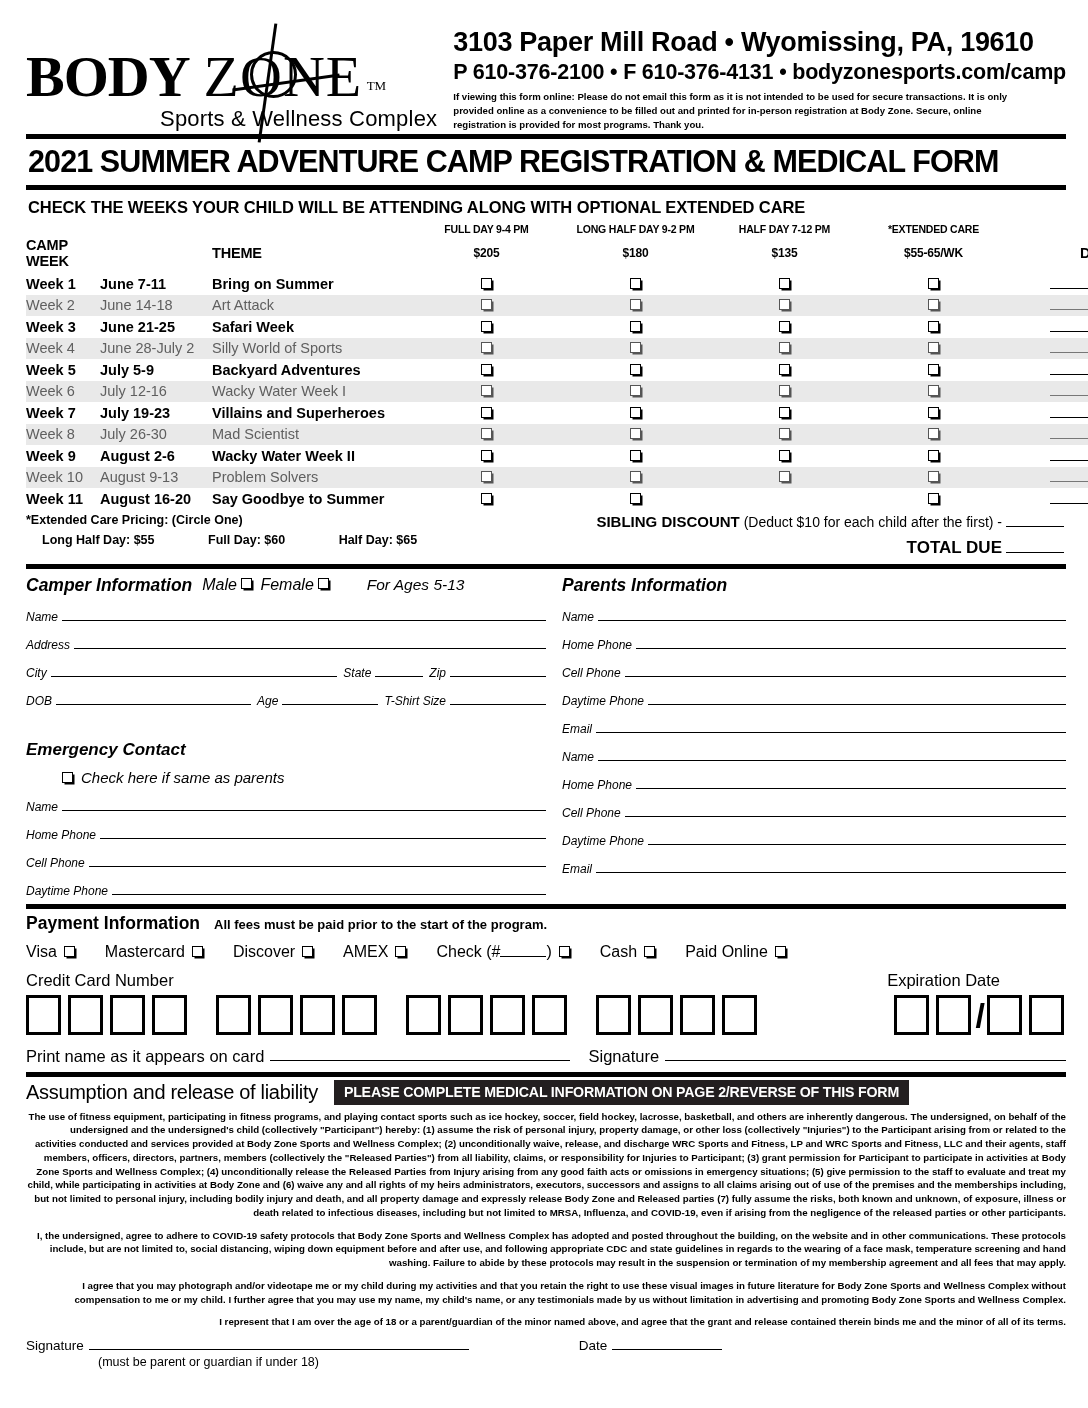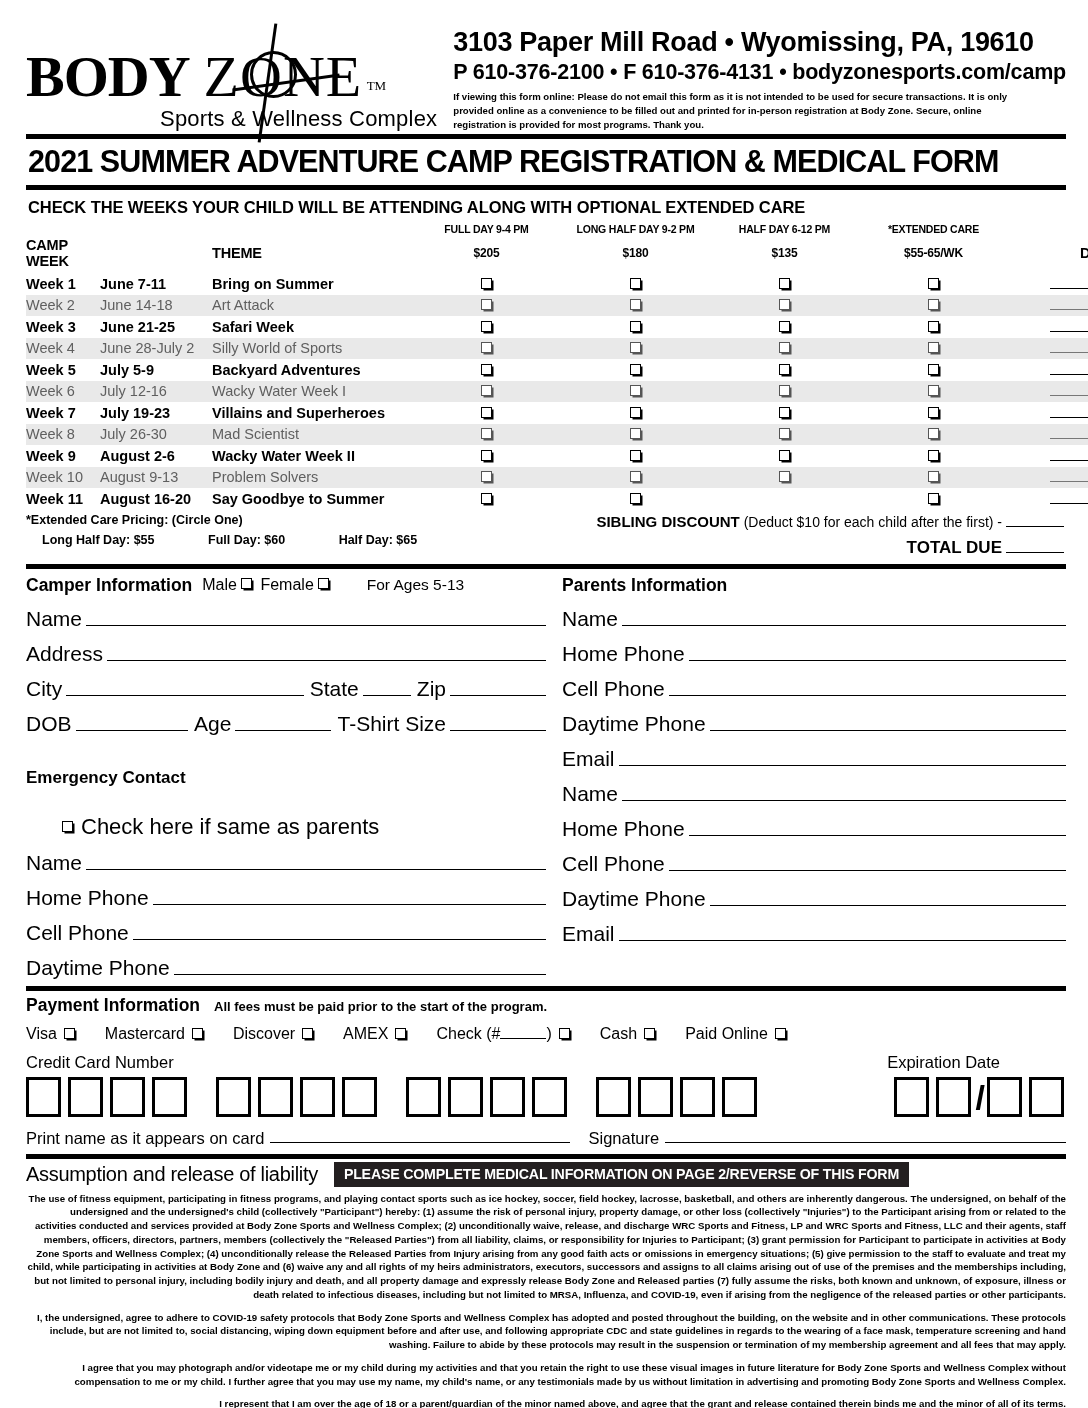--- a/index.html
+++ b/index.html
@@ -90,36 +90,36 @@
   .ext-title { font-size: 12.5px; font-weight: bold; }
   .ext-opts { font-size: 12.5px; font-weight: bold; padding-left: 16px; margin-top: 6px; }
   .ext-opts span { margin-right: 50px; }
   .ext-right { flex: 1; text-align: right; padding-right: 2px; }
   .sib-line { font-size: 14px; }
   .sib-line b { font-size: 15px; }
   .total-line { font-size: 17px; font-weight: bold; margin-top: 8px; }
   .blank-sm { display: inline-block; width: 58px; border-bottom: 1.8px solid #000; height: 12px; margin-left: 4px; }
 
   
-  .info-wrap { display: flex; margin-top: 6px; }
+  .info-wrap { display: flex; margin-top: 6px; font-style: italic; }
   .info-col { width: 50%; }
   .info-col.right { padding-left: 16px; }
   .sec-head { font-size: 17.5px; font-weight: bold; display: flex; align-items: center; }
   .sec-head .sub { font-size: 16px; font-weight: normal; margin-left: 10px; }
   .sec-head .sub .box { margin: 0 4px 0 4px; position: relative; top: -1px; }
   .sec-head .ages { font-size: 15.5px; font-weight: normal; margin-left: 34px; }
-  .fld { display: flex; align-items: baseline; font-size: 21px; margin-top: 11px; }
+  .fld { display: flex; align-items: baseline; font-size: 12px; margin-top: 11px; }
   .fld .lbl { white-space: nowrap; }
   .fld .ln { flex: 1; border-bottom: 1.6px solid #000; height: 14px; margin-left: 4px; }
   .fld .ln.sm { flex: 0 0 48px; }
   .fld .ln.md { flex: 0 0 96px; }
   .fld .ln.grow2 { flex: 2; }
   .fld .lbl2 { white-space: nowrap; margin-left: 6px; }
   .emerg-head { font-size: 17px; font-weight: bold; margin-top: 32px; }
-  .chk-line { font-size: 22px; margin-top: 26px; display: flex; align-items: center; padding-left: 36px; }
+  .chk-line { font-size: 15px; margin-top: 9px; display: flex; align-items: center; padding-left: 36px; }
   .chk-line .box { margin-right: 8px; }
 
   
   .pay-head { display: flex; align-items: baseline; margin-top: 4px; }
   .pay-head .t { font-size: 17.5px; font-weight: bold; }
   .pay-head .s { font-size: 13px; font-weight: bold; margin-left: 14px; }
   .pay-opts { display: flex; align-items: center; font-size: 16px; margin-top: 9px; }
   .pay-opt { display: flex; align-items: center; margin-right: 30px; white-space: nowrap; }
   .pay-opt .box { margin-left: 7px; }
   .chk-num { display: inline-block; width: 46px; border-bottom: 1.8px solid #000; height: 11px; }
@@ -190,21 +190,21 @@
         <col class="c-opt">
         <col class="c-due">
     </colgroup>
     <thead>
       <tr class="hdr-top">
         <td></td>
         <td></td>
         <td></td>
         <td>FULL DAY 9-4 PM</td>
         <td>LONG HALF DAY 9-2 PM</td>
-        <td>HALF DAY 6-12 PM</td>
+        <td>HALF DAY 7-12 PM</td>
         <td>*EXTENDED CARE</td>
         <td></td>
       </tr>
       <tr class="hdr-bot">
         <td class="l">CAMP WEEK</td>
         <td></td>
         <td class="l">THEME</td>
         <td>$205</td>
         <td>$180</td>
         <td>$135</td>
@@ -547,19 +547,19 @@
     </div>
     <div class="legal">
       <p>The use of fitness equipment, participating in fitness programs, and playing contact sports such as ice hockey, soccer, field hockey, lacrosse, basketball, and others are inherently dangerous.  The undersigned, on behalf of the undersigned and the undersigned's child (collectively "Participant") hereby: (1) assume the risk of personal injury, property damage, or other loss (collectively "Injuries") to the Participant arising from or related to the activities conducted and services provided at Body Zone Sports and Wellness Complex; (2) unconditionally waive, release, and discharge WRC Sports and Fitness, LP and WRC Sports and Fitness, LLC and their agents, staff members, officers, directors, partners, members (collectively the "Released Parties") from all liability, claims, or responsibility for Injuries to Participant; (3) grant permission for Participant to participate in activities at Body Zone Sports and Wellness Complex; (4) unconditionally release the Released Parties from Injury arising from any good faith acts or omissions in emergency situations; (5) give permission to the staff to evaluate and treat my child, while participating in activities at Body Zone and (6) waive any and all rights of my heirs administrators, executors, successors and assigns to all claims arising out of use of the premises and the memberships including, but not limited to personal injury, including bodily injury and death, and all property damage and expressly release Body Zone and Released parties (7) fully assume the risks, both known and unknown, of exposure, illness or death related to infectious diseases, including but not limited to MRSA, Influenza, and COVID-19, even if arising from the negligence of the released parties or other participants.</p>
       <p>I, the undersigned, agree to adhere to COVID-19 safety protocols that Body Zone Sports and Wellness Complex has adopted and posted throughout the building, on the website and in other communications. These protocols include, but are not limited to, social distancing, wiping down equipment before and after use, and following appropriate CDC and state guidelines in regards to the wearing of a face mask, temperature screening and hand washing.  Failure to abide by these protocols may result in the suspension or termination of my membership agreement and all fees that may apply.</p>
       <p>I agree that you may photograph and/or videotape me or my child during my activities and that you retain the right to use these visual images in future literature for Body Zone Sports and Wellness Complex without compensation to me or my child.  I further agree that you may use my name, my child's name, or any testimonials made by us without limitation in advertising and promoting Body Zone Sports and Wellness Complex.</p>
       <p>I represent that I am over the age of 18 or a parent/guardian of the minor named above, and agree that the grant and release contained therein binds me and the minor of all of its terms.</p>
     </div>
     <div class="sig-final">
       <span>Signature</span>
       <span class="ln" style="width:380px;"></span>
-      <span style="margin-left:48px;padding-left:36px;">Date</span>
+      <span style="margin-left:74px;padding-left:36px;">Date</span>
       <span class="ln" style="width:110px;"></span>
     </div>
     <div class="sig-note">(must be parent or guardian if under 18)</div>
   </div>
 
 </div>
 
 </body></html>

